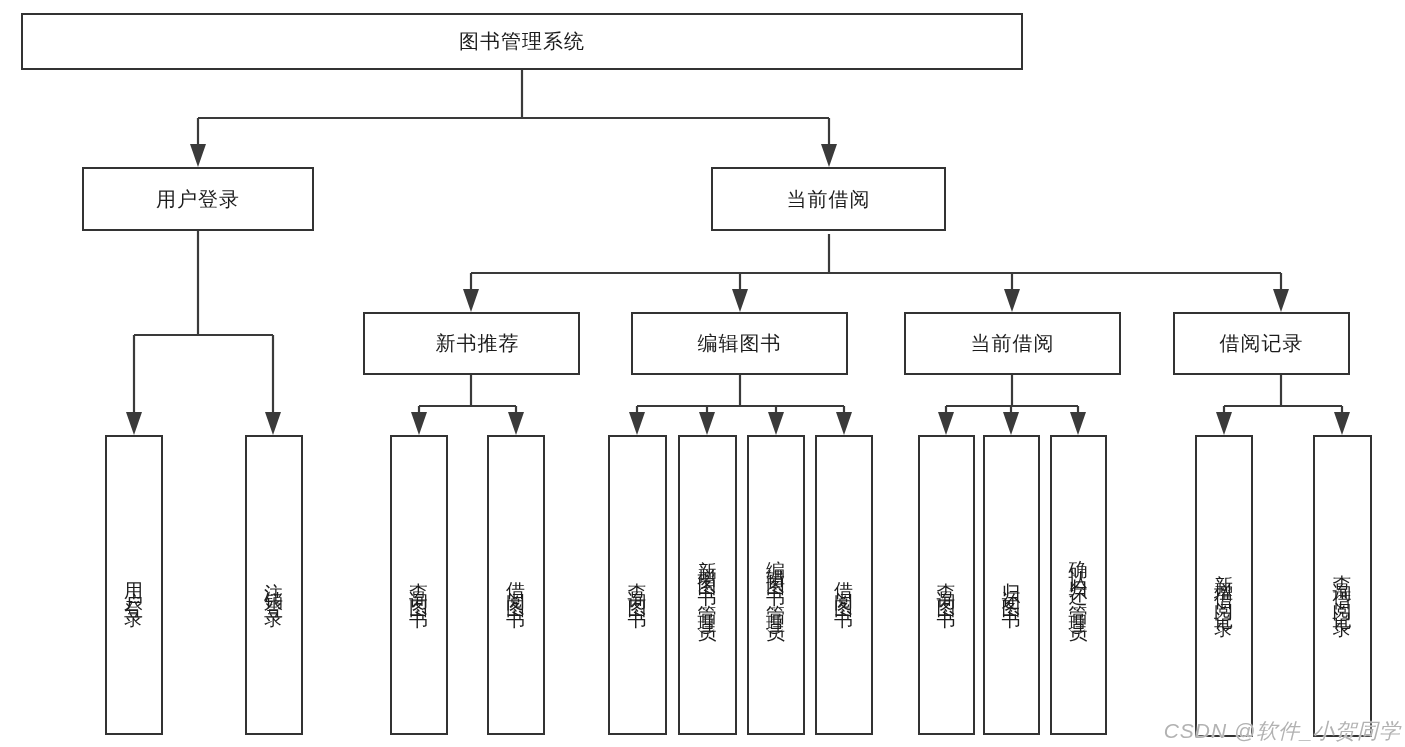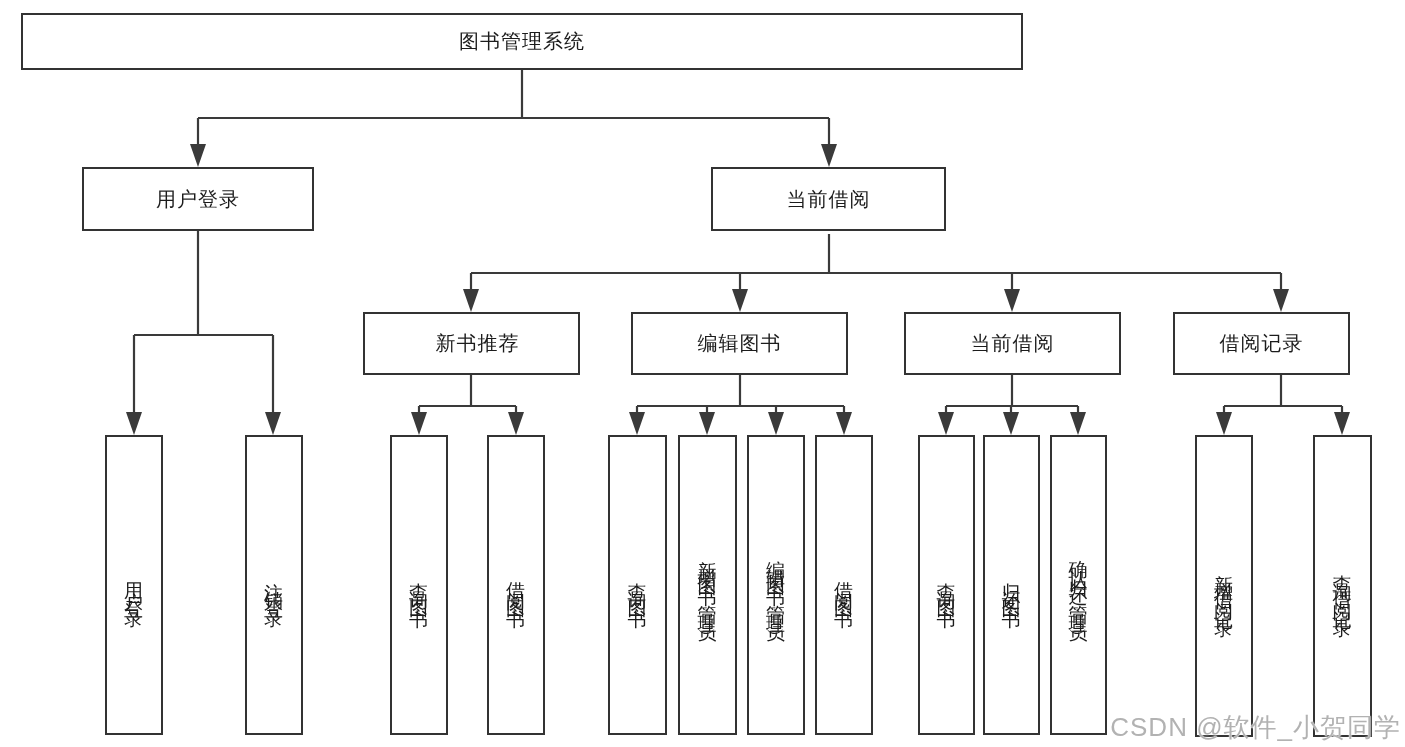--- a/index.html
+++ b/index.html
@@ -15,23 +15,23 @@
     display:flex; align-items:center; justify-content:center;
     color:#1c1c1c;
   }
   .h-node { font-size:20px; letter-spacing:1px; }
   .v-node {
     writing-mode:vertical-rl; text-orientation:mixed;
     font-size:19px; letter-spacing:9px; line-height:1;
   }
   .watermark {
     position:absolute; right:4px; bottom:2px;
-    font-size:26px; color:#b2b2b2; letter-spacing:1px;
+    font-size:21px; color:#b2b2b2; letter-spacing:1px;
     text-shadow:0 0 2px #ffffff, 0 0 1px #ffffff;
-    z-index:5; white-space:nowrap;
+    z-index:5; white-space:nowrap;font-style:italic;
   }
 </style>
 </head>
 <body>
 
 <div class="canvas">
 
   <svg class="wires" viewBox="0 0 1405 747" xmlns="http://www.w3.org/2000/svg">
     <g stroke="#3a3a3a" stroke-width="2.2" fill="none">
 

